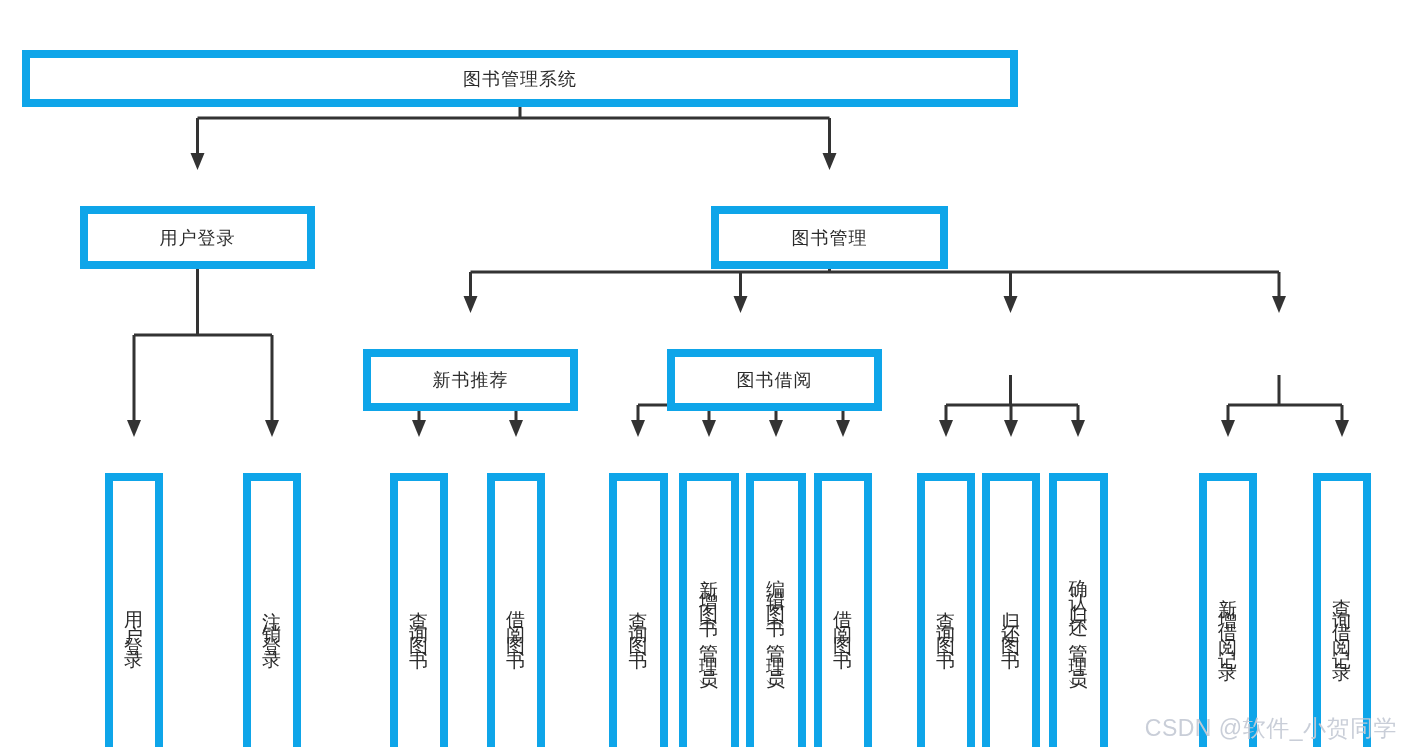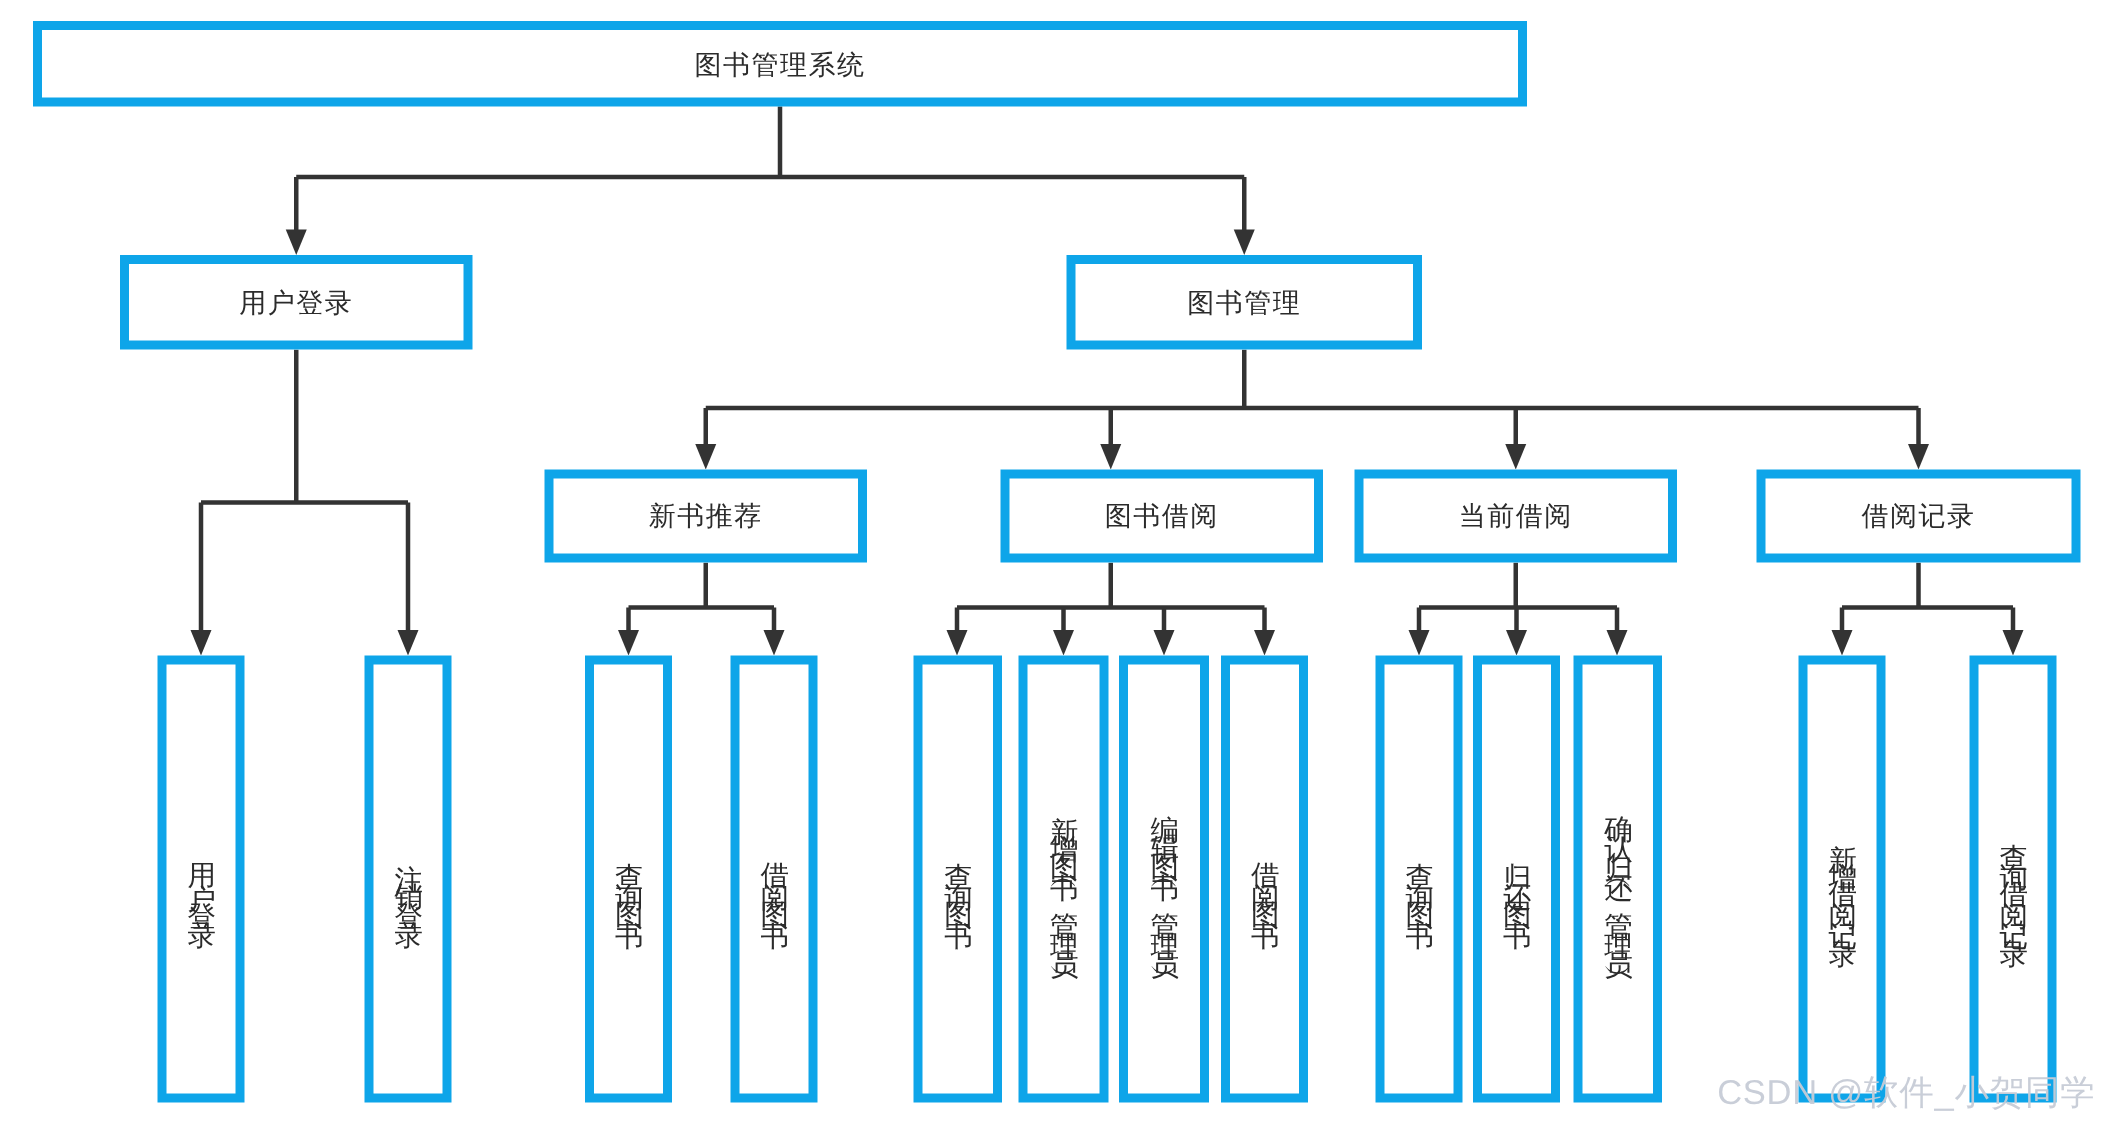--- a/index.html
+++ b/index.html
@@ -17,27 +17,28 @@
   }
   .connectors {
     position: absolute;
     left: 0;
     top: 0;
     z-index: 1;
   }
   .box {
     position: absolute;
     box-sizing: border-box;
-    border: 6px solid #0ea5e9;
+    border: 8px solid #0ea5e9;
     background: #ffffff;
     display: flex;
     align-items: center;
     justify-content: center;
     color: #2b2b2b;
     z-index: 2;
+    margin-top: 36px;
   }
   .box.h {
     font-size: 18px;
     letter-spacing: 1px;
   }
   .box.vert > span {
     writing-mode: vertical-rl;
     text-orientation: mixed;
     font-size: 19px;
     letter-spacing: 13px;
@@ -117,26 +118,20 @@
   <div class="box h" style="left:711px; top:170px; width:237px; height:63px;text-align:center;">
     <span>图书管理</span>
   </div>
 
   <div class="box h" style="left:363px; top:313px; width:215px; height:62px;">
     <span>新书推荐</span>
   </div>
   <div class="box h" style="left:667px; top:313px; width:215px; height:62px;">
     <span>图书借阅</span>
   </div>
-  <div class="box h" style="left:903px; top:313px; width:215px; height:62px;">
-    <span>当前借阅</span>
-  </div>
-  <div class="box h" style="left:1171px; top:313px; width:216px; height:62px;">
-    <span>借阅记录</span>
-  </div>
 
   <div class="box vert" style="left:105px; top:437px; width:58px; height:298px;">
     <span>用户登录</span>
   </div>
   <div class="box vert" style="left:243px; top:437px; width:58px; height:298px;">
     <span>注销登录</span>
   </div>
 
   <div class="box vert" style="left:390px; top:437px; width:58px; height:298px;">
     <span>查询图书</span>

